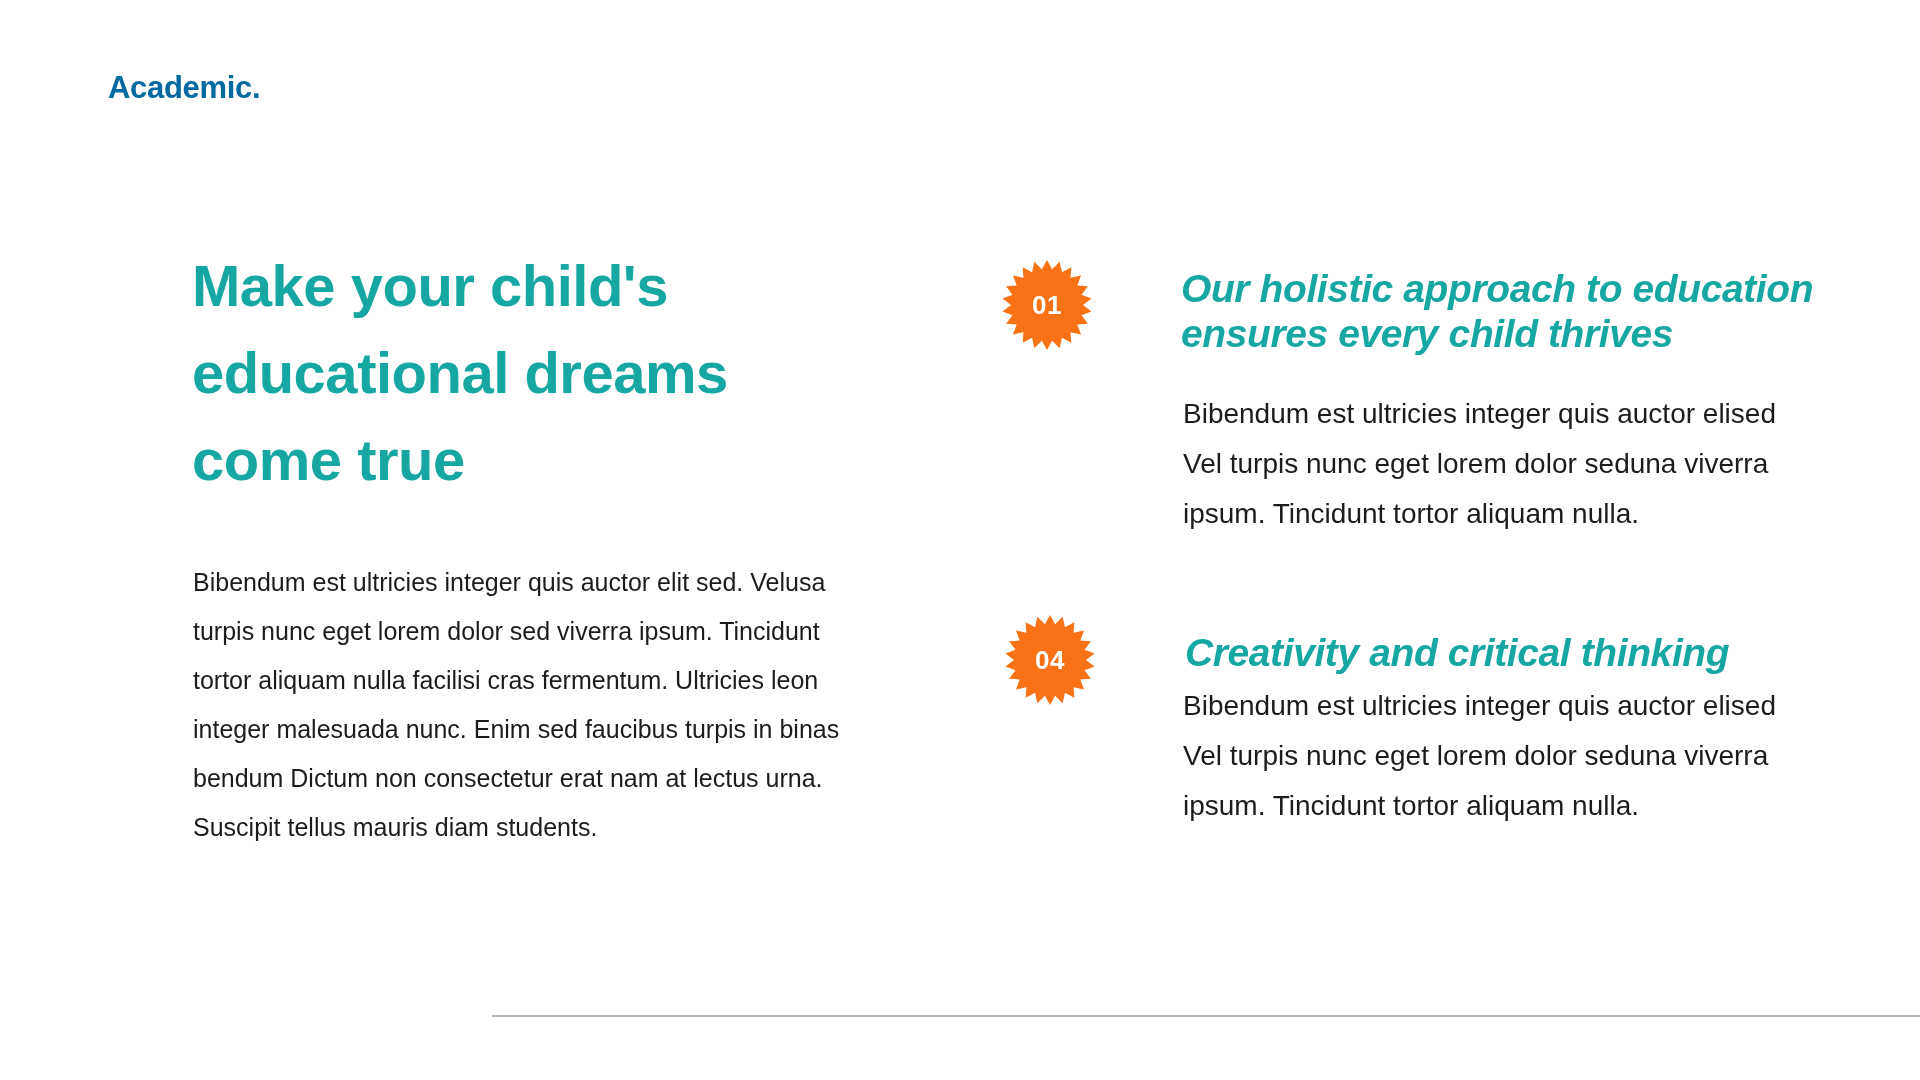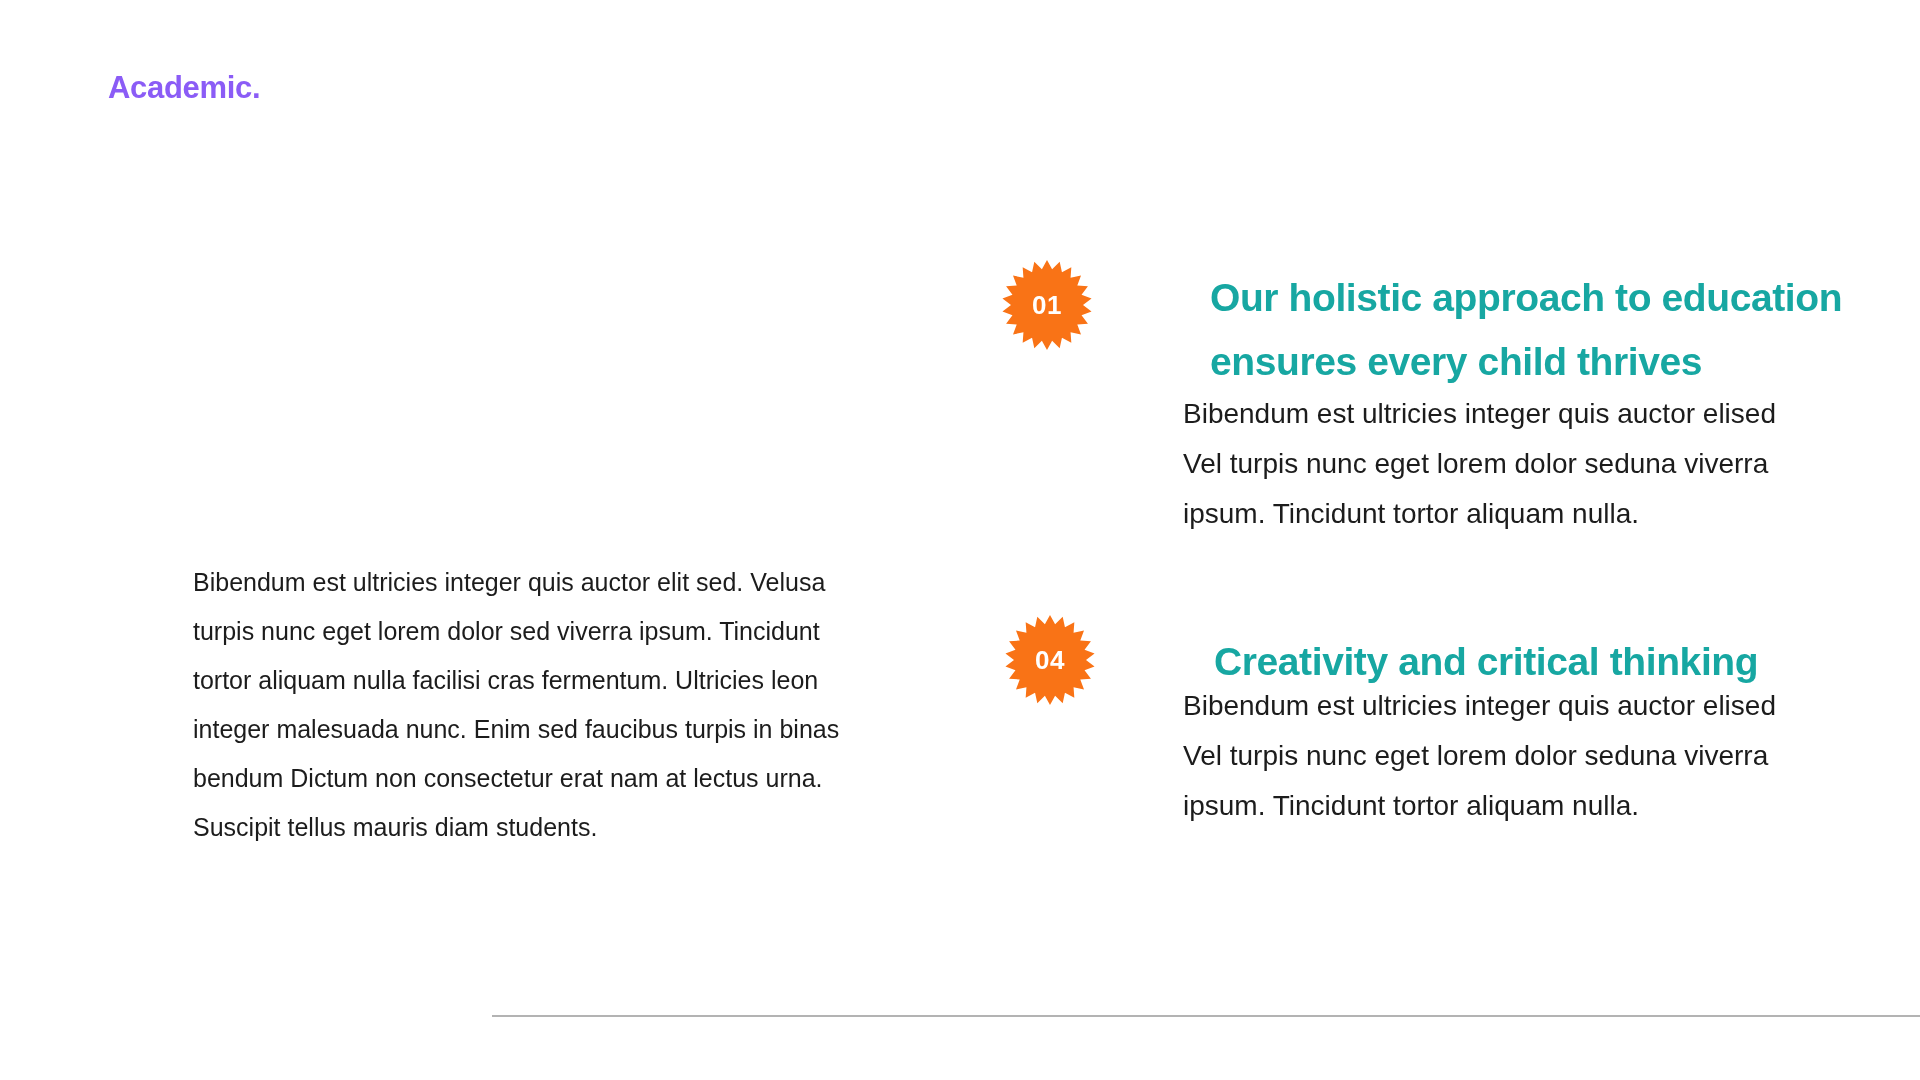--- a/index.html
+++ b/index.html
@@ -29,23 +29,23 @@
   }
   .badge svg{position:absolute;left:0;top:0;width:90px;height:90px;}
   .badge .num{
     position:absolute;left:0;top:0;width:90px;height:90px;
     display:flex;align-items:center;justify-content:center;
     color:#ffffff;font-size:26px;font-weight:700;letter-spacing:0.5px;text-align:right;
   }
   .badge-1{left:1002px;top:260px;}
   .badge-2{left:1005px;top:615px;}
   .feature-title{
-    position:absolute;left:1210px;
-    font-size:39px;font-weight:700;line-height:64px;
-    letter-spacing:-0.4px;white-space:pre-line;
+    position:absolute;left:1181px;
+    font-size:39px;font-weight:700;line-height:45px;
+    letter-spacing:-0.4px;white-space:pre-line;font-style:italic;
   }
   .feature-title-1{top:266px;}
   .feature-title-2{top:626px;}
   .feature-body{
     position:absolute;left:1183px;
     font-size:28px;line-height:50px;color:#1c1c1c;
     white-space:pre-line;
   }
   .feature-body-1{top:389px;}
   .feature-body-2{top:681px;}
@@ -56,22 +56,25 @@
   .footer-line{
     position:absolute;left:492px;top:1015px;
     width:1428px;height:2px;background:#b3b3b3;
   }
 </style>
 </head>
 <body>
 
 <div class="page">
 
-  <div class="logo teal-text" style="color: #8b5cf6;">Academic.</div>
+  <div class="logo teal-text" style="color: #0369a1;">Academic.</div>
 
+  <h1 class="hero-heading teal-text" style="margin: 0px; color: rgb(23, 167, 162);">Make your child's
+educational dreams
+come true</h1>
 
   <p class="hero-para" style="margin:0;">Bibendum est ultricies integer quis auctor elit sed. Velusa
 turpis nunc eget lorem dolor sed viverra ipsum. Tincidunt
 tortor aliquam nulla facilisi cras fermentum. Ultricies leon
 integer malesuada nunc. Enim sed faucibus turpis in binas
 bendum Dictum non consectetur erat nam at lectus urna.
 Suscipit tellus mauris diam students.</p>
 
   <div class="badge badge-1">
     <svg viewBox="0 0 90 90">

